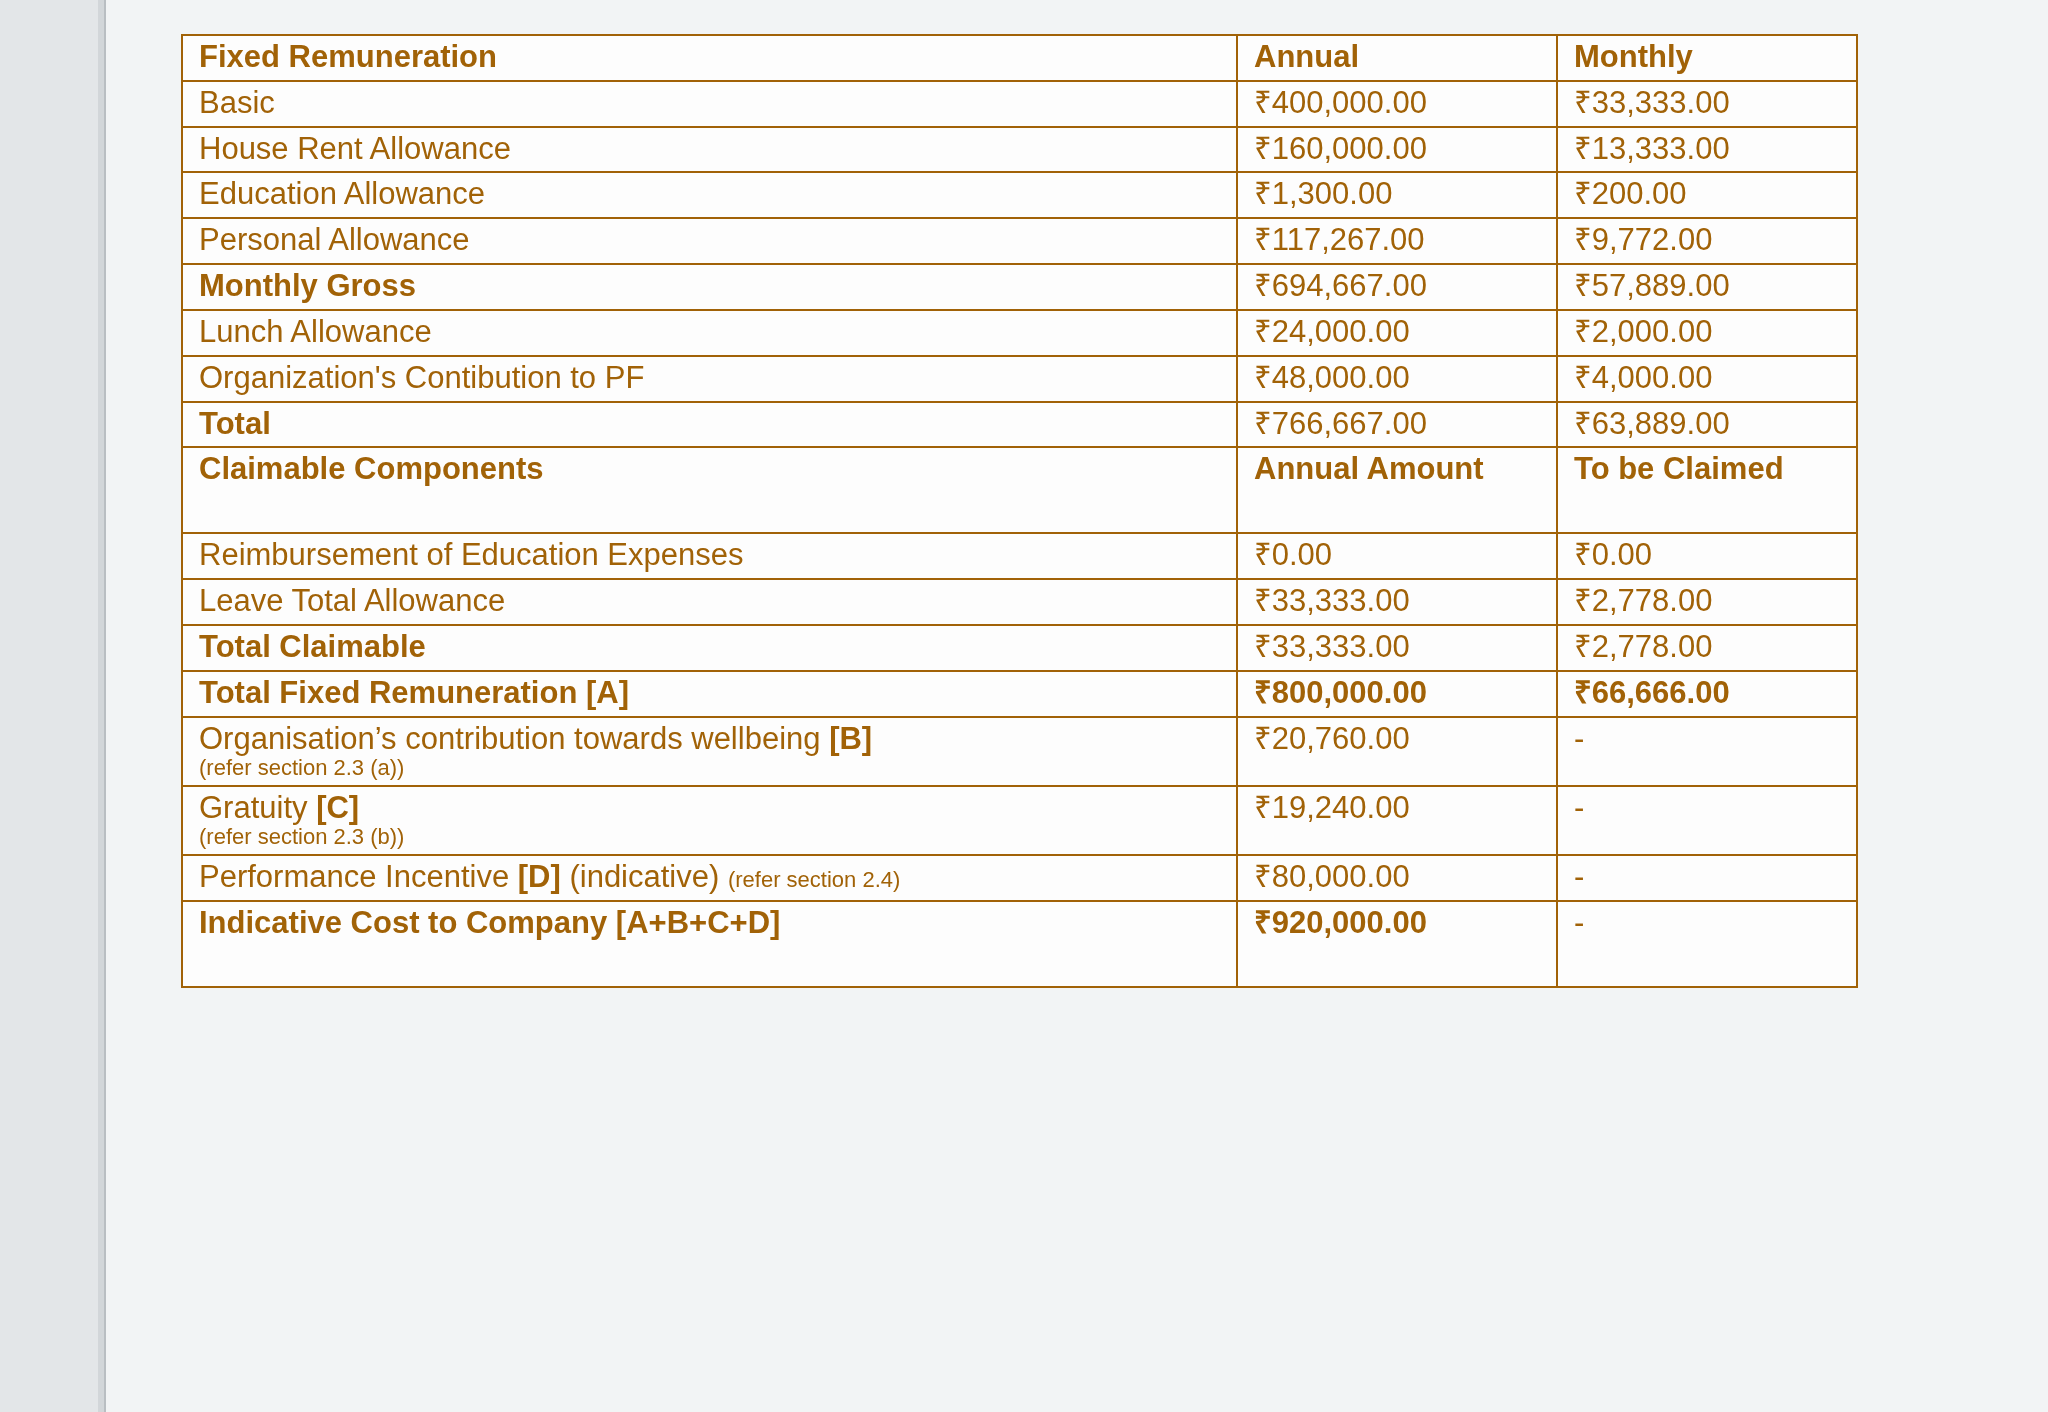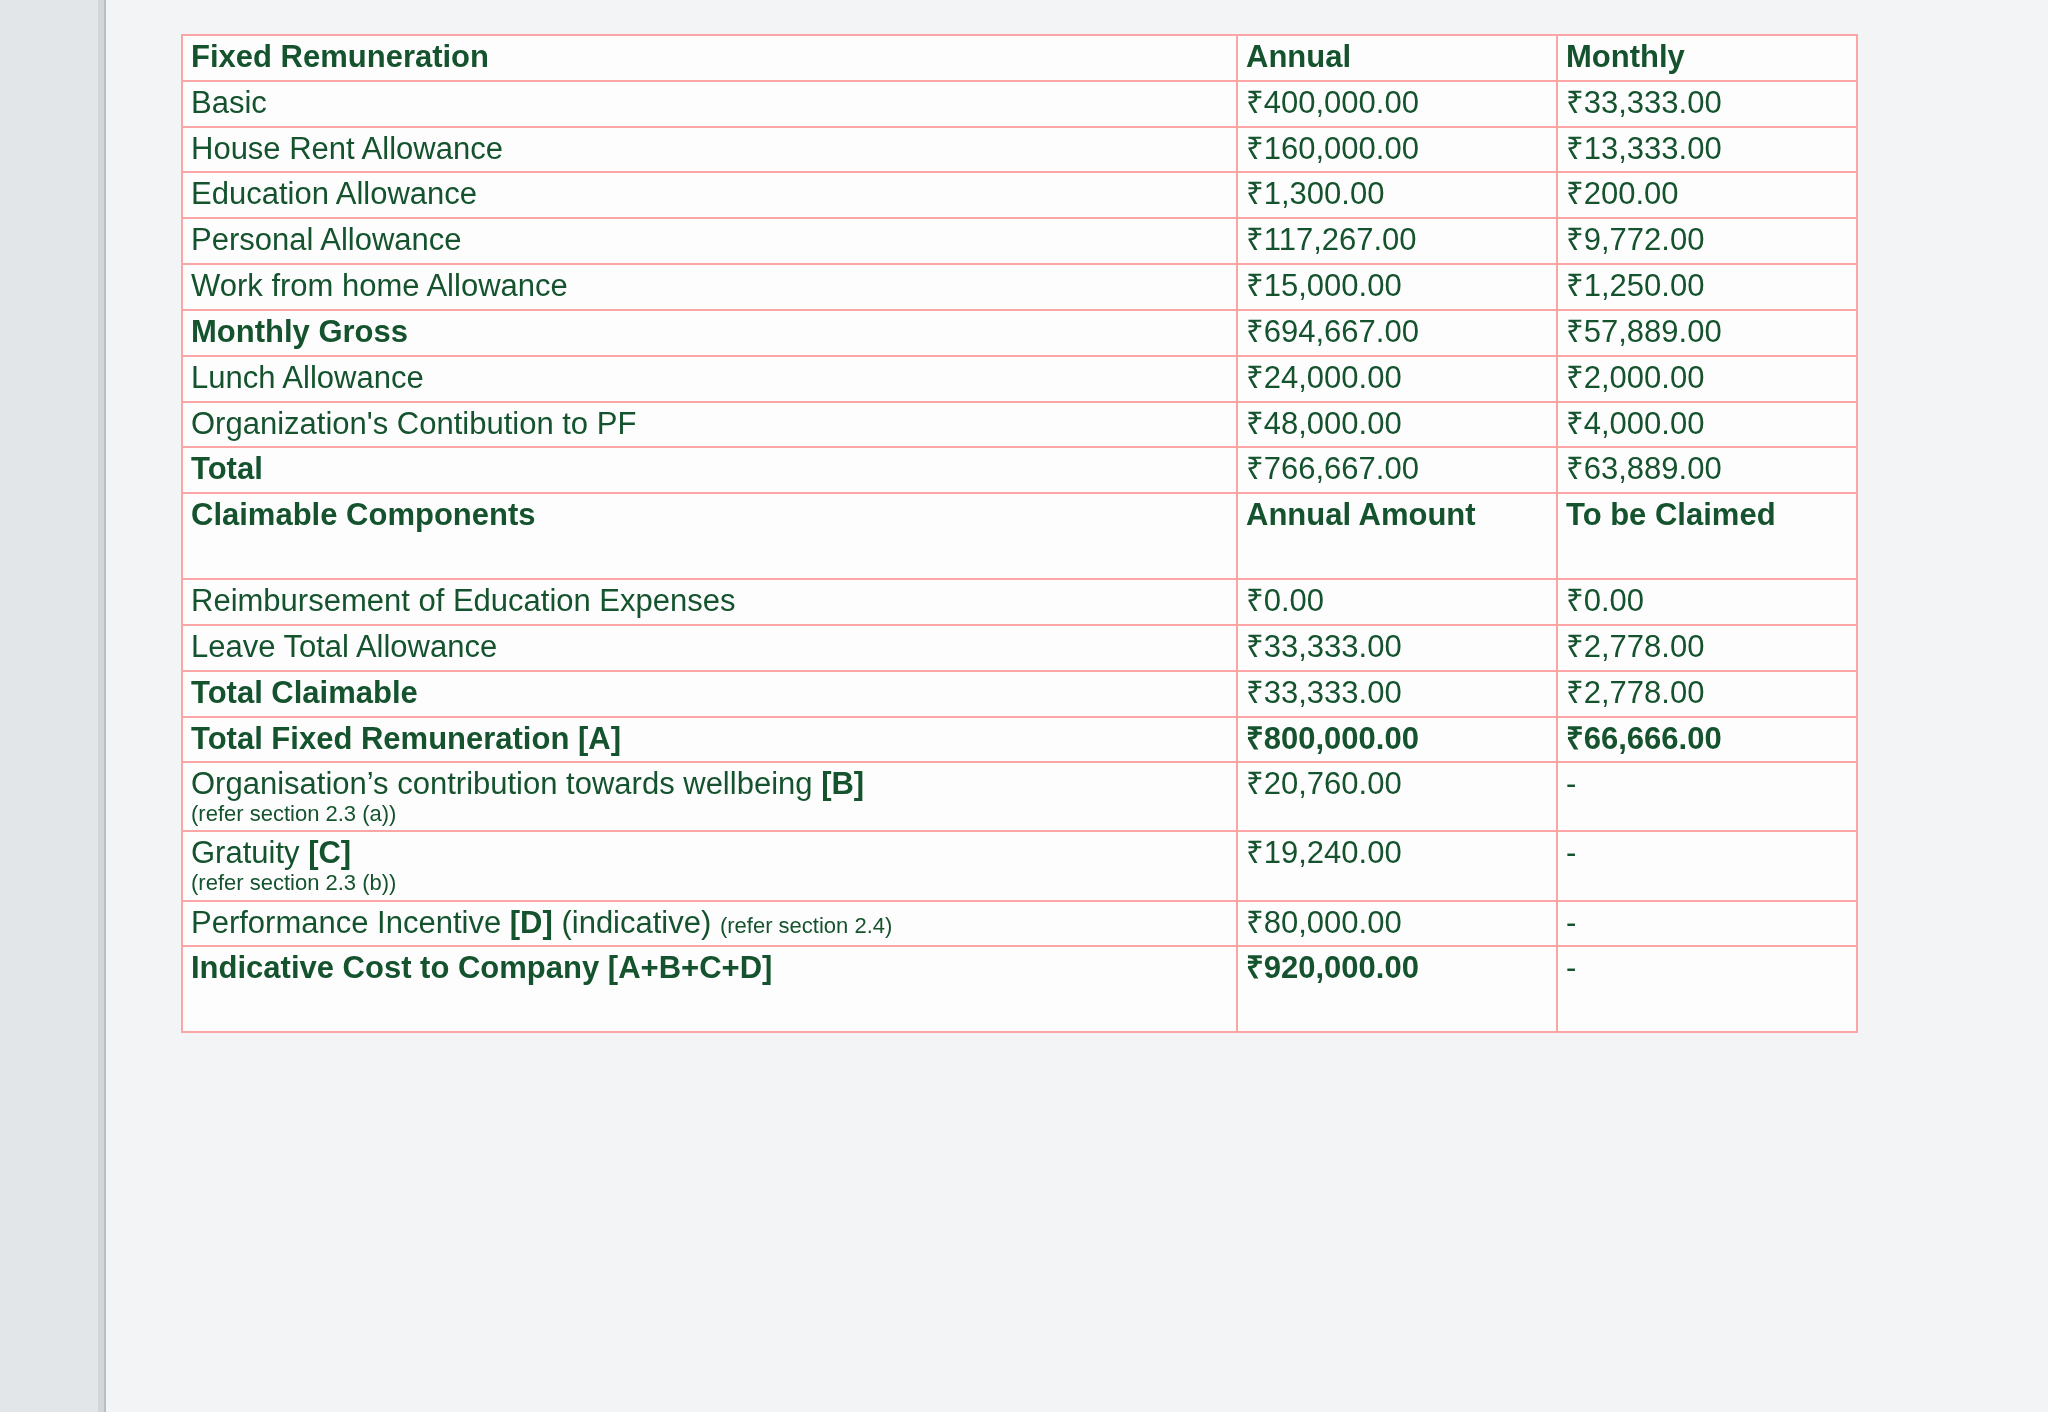--- a/index.html
+++ b/index.html
@@ -43,25 +43,25 @@
     top: 34px;
     width: 1675px;
   }
   table.rem {
     border-collapse: collapse;
     width: 1675px;
     table-layout: fixed;
     background: #ffffff;
   }
   table.rem td {
-    border: 2px solid #fca5a5;
-    padding: 2px 8px 4px 8px;
+    border: 2px solid #a16207;
+    padding: 2px 8px 4px 16px;
     font-size: 31px;
     line-height: 1.22;
-    color: #14532d;
+    color: #a16207;
     vertical-align: top;
     background: #fdfdfd;
     white-space: normal;
   }
   col.c-label { width: 1055px; }
   col.c-annual { width: 320px; }
   col.c-monthly { width: 300px; }
 
   td.label { text-align: left; }
   td.num { text-align: left; }
@@ -109,25 +109,20 @@
           </tr>
           <tr>
             <td class="label">Education Allowance</td>
             <td class="num">₹1,300.00</td>
             <td class="num">₹200.00</td>
           </tr>
           <tr>
             <td class="label">Personal Allowance</td>
             <td class="num">₹117,267.00</td>
             <td class="num">₹9,772.00</td>
-          </tr>
-          <tr>
-            <td class="label">Work from home Allowance</td>
-            <td class="num">₹15,000.00</td>
-            <td class="num">₹1,250.00</td>
           </tr>
           <tr>
             <td class="label b">Monthly Gross</td>
             <td class="num">₹694,667.00</td>
             <td class="num">₹57,889.00</td>
           </tr>
           <tr>
             <td class="label">Lunch Allowance</td>
             <td class="num">₹24,000.00</td>
             <td class="num">₹2,000.00</td>

